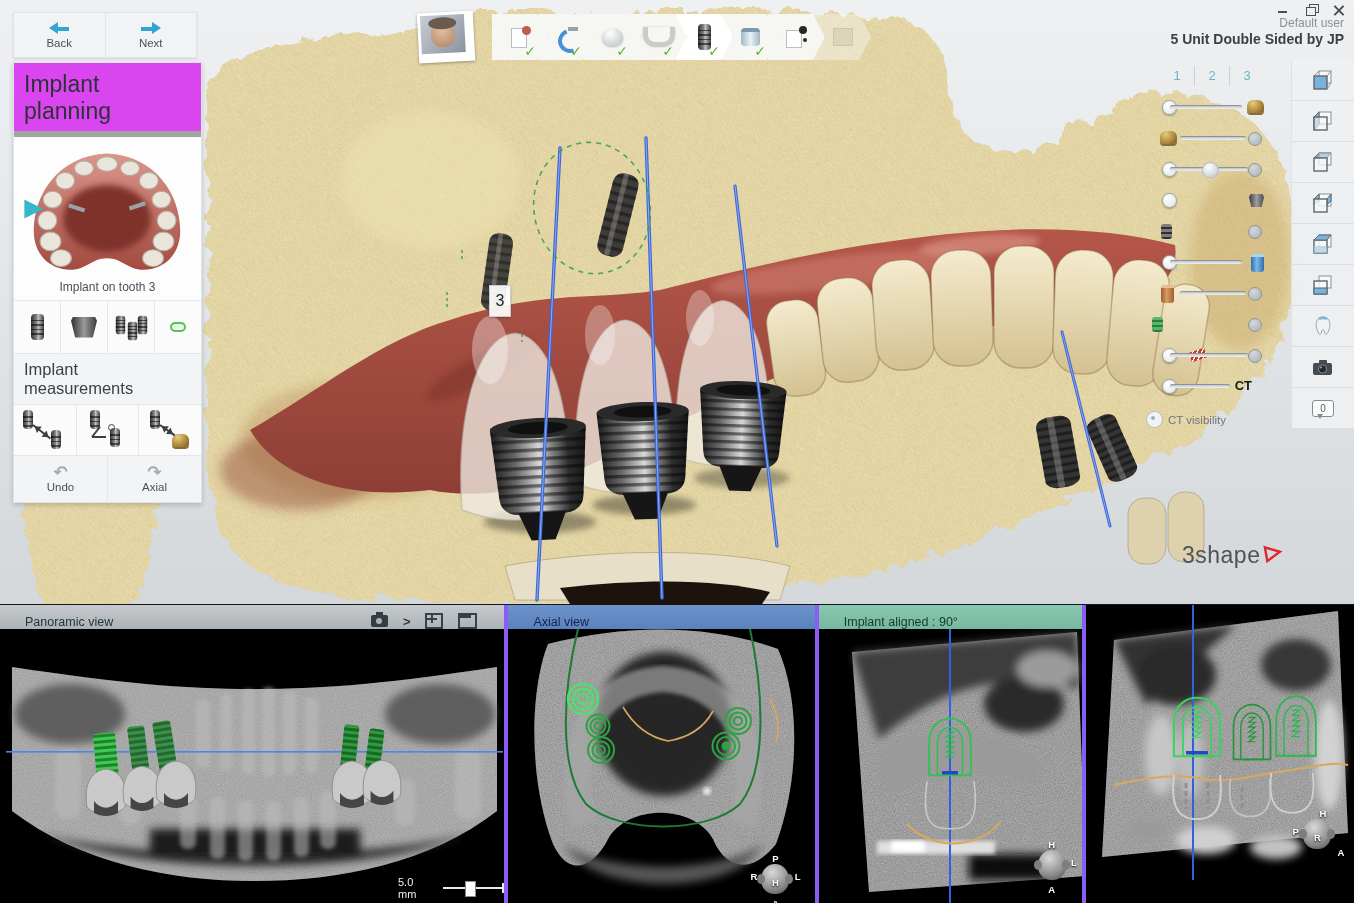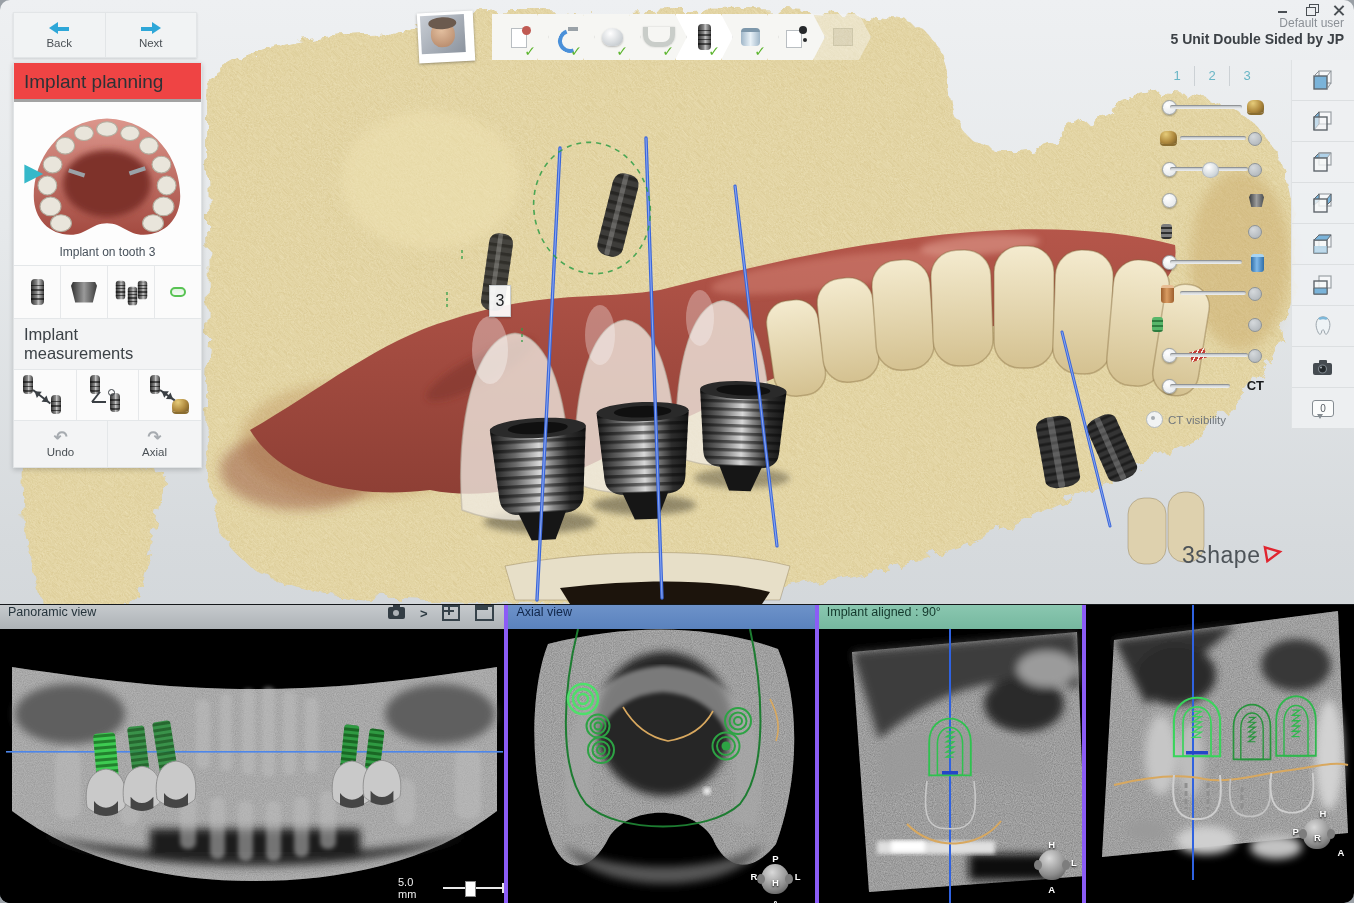--- a/index.html
+++ b/index.html
@@ -1,18 +1,18 @@
 <!DOCTYPE html>
 <html><head>
 <meta charset="utf-8">
 <style>
   html,body{margin:0;padding:0;background:#9aa0a6;}
   #app{position:relative;width:1354px;height:903px;overflow:hidden;
        font-family:"Liberation Sans","DejaVu Sans",sans-serif;
-       background:linear-gradient(180deg,#eef0f2 0%,#e6e9eb 25%,#d6dadd 60%,#c9ced3 100%);border-radius:10px;}
+       background:linear-gradient(180deg,#eef0f2 0%,#e6e9eb 25%,#d6dadd 60%,#c9ced3 100%);}
   svg{display:block}
   
   .winctl{position:absolute;top:4px;right:8px;display:flex;gap:14px;z-index:40}
   .wb{width:14px;height:12px;position:relative;cursor:pointer}
   .wb-min:after{content:"";position:absolute;left:2px;bottom:3px;width:9px;height:2px;background:#4a4f54}
   .wb-res:after{content:"";position:absolute;left:2px;top:3px;width:8px;height:7px;border:1.5px solid #4a4f54;background:#eceef0}
   .wb-res:before{content:"";position:absolute;left:5px;top:0;width:8px;height:7px;border:1.5px solid #4a4f54}
   .wb-close:before,.wb-close:after{content:"";position:absolute;left:6px;top:0;width:2px;height:13px;background:#4a4f54}
   .wb-close:before{transform:rotate(45deg)}.wb-close:after{transform:rotate(-45deg)}
   .title-info{position:absolute;top:16px;right:10px;text-align:right;z-index:40}
@@ -25,21 +25,21 @@
   .navbtn+.navbtn{border-left:1px solid #e2e5e7}
   .navlabel{font-size:11.5px;color:#4a5055}
   .arr{position:relative;width:24px;height:13px}
   .arr .tail{position:absolute;top:5px;width:11px;height:4px;background:#2ea7d8}
   .arr .head{position:absolute;top:0;width:0;height:0;border:6.5px solid transparent}
   .arr-next .tail{left:2px}.arr-next .head{left:13px;border-left:9px solid #2ea7d8}
   .arr-back .tail{right:2px}.arr-back .head{right:13px;border-right:9px solid #2ea7d8}
   
   .leftpanel{position:absolute;left:13px;top:62px;width:187px;z-index:30;background:#f7f8f9;
              border:1px solid #e0e3e5;box-shadow:0 2px 5px rgba(0,0,0,.18)}
-  .lp-title{font-size:19px;color:#2d3236;padding:8px 10px 6px;background:#ef4444;border-bottom:3px solid #a3a3a3}
+  .lp-title{font-size:23px;color:#2d3236;padding:8px 10px 6px;background:#d946ef;border-bottom:6px solid #a3a3a3}
   .lp-preview{background:#fdfdfd;padding:4px 4px 0}
   .lp-caption{font-size:12px;color:#46505a;text-align:center;padding:3px 0 6px;background:#fdfdfd;border-bottom:1px solid #e4e7e9}
   .toolrow{display:flex;background:#e6e8ea;gap:1px;border-bottom:1px solid #e4e7e9}
   .toolcell{flex:1;height:52px;background:#fbfbfb;display:flex;align-items:center;justify-content:center;cursor:pointer}
   .lp-sub{font-size:16.5px;color:#3c4247;padding:6px 10px;background:#f3f4f5;border-bottom:1px solid #e4e7e9}
   .measrow{display:flex;background:#e6e8ea;gap:1px;border-bottom:1px solid #e4e7e9}
   .meascell{flex:1;height:50px;background:#fbfbfb;display:flex;align-items:center;justify-content:center;cursor:pointer}
   .undorow{display:flex;background:#f3f4f5}
   .undobtn{flex:1;height:46px;display:flex;flex-direction:column;align-items:center;justify-content:center;cursor:pointer}
   .undobtn+.undobtn{border-left:1px solid #e4e7e9}
@@ -119,21 +119,21 @@
   .toothw{width:15px;height:14px;border-radius:50% 50% 46% 46%;border:1px solid #b6bdc2;
       background:radial-gradient(circle at 38% 30%,#ffffff,#cfd6da 70%,#aab3b9)}
   .abuti{width:15px;height:13px;background:linear-gradient(90deg,#3a3d40,#9d9d9d 50%,#4a4d50);
       clip-path:polygon(10% 0,90% 0,100% 25%,85% 100%,15% 100%,0 25%)}
   .impd{width:11px;height:15px;border-radius:3px;background:repeating-linear-gradient(180deg,#7d7d7d 0 3px,#2f2f2f 3px 5px)}
   .impg{width:11px;height:15px;border-radius:3px;background:repeating-linear-gradient(180deg,#58b66a 0 3px,#2e7d3f 3px 5px)}
   .cylb{width:13px;height:15px;border-radius:3px;background:linear-gradient(90deg,#2f6ea8,#7fb8e8 45%,#2f6ea8);border-top:3px solid #a8d4f2}
   .cylo{width:13px;height:15px;border-radius:3px;background:linear-gradient(90deg,#9e5f2e,#d99c62 45%,#9e5f2e);border-top:3px solid #e8bd93}
   .drillr{width:16px;height:10px;transform:rotate(-18deg);
       background:repeating-linear-gradient(135deg,#c23b35 0 2.5px,rgba(255,255,255,.7) 2.5px 4px)}
-  .ctlabel{position:absolute;right:0;top:7px;font-size:13px;font-weight:bold;color:#17191b}
+  .ctlabel{position:absolute;right:12px;top:7px;font-size:13px;font-weight:bold;color:#17191b}
   .ctvis{position:absolute;left:-14px;top:345px;display:flex;align-items:center;gap:5px;width:130px}
   .ctvic{width:15px;height:15px;border-radius:50%;border:1.5px solid #b3b9bd;background:#f1f3f4;position:relative;cursor:pointer}
   .ctvic:after{content:"";position:absolute;left:4px;top:4px;width:4px;height:4px;border-radius:50%;background:#a6acb1}
   .ctvtxt{font-size:11.5px;color:#70767c}
   
   .iconbar{position:absolute;right:0;top:60px;width:62px;z-index:25;background:rgba(238,240,242,.92);
       border-left:1px solid #dfe2e4}
   .ibtn{height:40px;display:flex;align-items:center;justify-content:center;cursor:pointer;border-bottom:1px solid #dcdfe1}
   .comment{position:relative;width:20px;height:15px;border:1.5px solid #858c92;border-radius:3px;background:#fbfcfc;
       display:flex;align-items:center;justify-content:center}
@@ -145,21 +145,21 @@
       display:flex;align-items:center;justify-content:center;font-size:16px;color:#1d1f21}
   .logo{position:absolute;left:1182px;top:542px;z-index:9;display:flex;align-items:center;
       font-size:23px;letter-spacing:.5px;color:#4d5358}
   .logo svg{margin-left:3px;margin-top:-6px}
   
   .bottom{position:absolute;left:0;top:604px;width:1354px;height:299px;display:flex;z-index:35;
       border-top:1px solid #15181b;background:#000}
   .bpanel{position:relative;height:299px;overflow:hidden}
   .bpanel+.bpanel{border-left:4px solid #8b5cf6}
   .bp-axial{box-shadow:inset 0 0 0 1px #3fb5ea}
-  .bhead{height:24px;display:flex;align-items:flex-start;padding:0 8px;cursor:pointer}
+  .bhead{height:24px;display:flex;align-items:flex-end;padding:0 25px;cursor:pointer}
   .bh-pano{background:linear-gradient(180deg,#c6cacd,#adb2b6)}
   .bh-axial{background:linear-gradient(180deg,#6d92c9,#5a82bd)}
   .bh-90{background:linear-gradient(180deg,#8ac7b0,#76b89f)}
   .bh-0{background:linear-gradient(180deg,#b497bd,#a389ad)}
   .btitle{font-size:12.5px;flex:1}
   .bh-pano .btitle{color:#26343c}
   .bh-axial .btitle{color:#10264a}
   .bh-90 .btitle{color:#14382c}
   .bh-0 .btitle{color:#2e1f3a}
   .hicons{display:flex;align-items:center;gap:15px;margin-right:2px}

